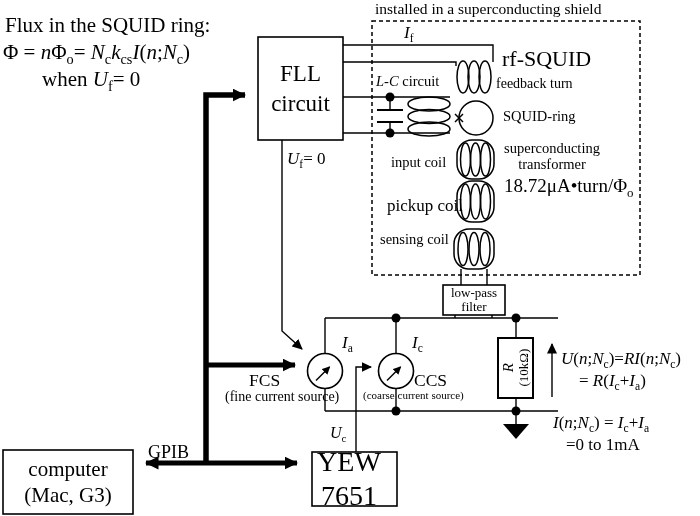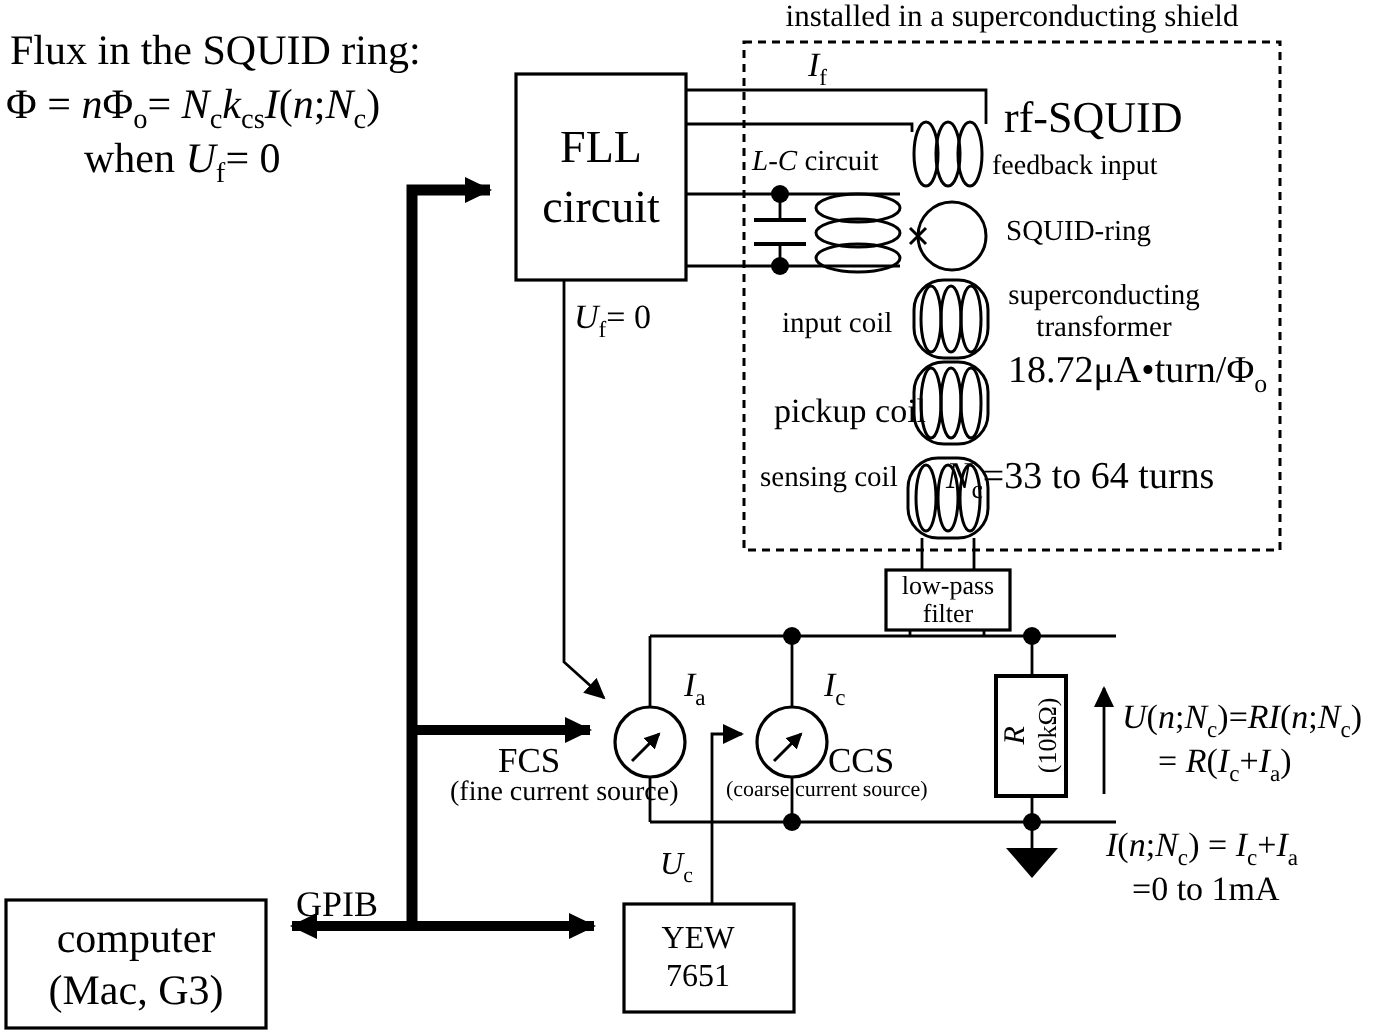--- a/index.html
+++ b/index.html
@@ -11,21 +11,21 @@
   .label { position:absolute; white-space:nowrap; line-height:1.05; }
   .label sub { font-size:68%; line-height:0; }
   .boxtext {
     position:absolute; display:flex; flex-direction:column;
     align-items:center; justify-content:center; text-align:center; line-height:1.3;
   }
   .rwrap { position:absolute; display:flex; align-items:center; justify-content:center; }
   .rot { transform:rotate(-90deg); display:flex; flex-direction:column; align-items:center; line-height:1.05; }
   .rot .rname { font-style:italic; font-size:15px; }
   .rot .rval  { font-size:13px; }
-  .ctr { text-align:center; }
+  .ctr { text-align:left; }
 </style>
 </head>
 <body>
 
 <div id="canvas">
 
   <svg id="linework" width="700" height="516" viewBox="0 0 700 516">
     <defs>
       <marker id="ah" markerUnits="userSpaceOnUse" markerWidth="11" markerHeight="10" refX="9.5" refY="5" orient="auto-start-reverse">
         <path d="M0 0 L10.5 5 L0 10 Z" fill="#000"></path>
@@ -150,32 +150,31 @@
   <div class="label" style="left:42px;top:68px;font-size:21px"><span>when </span><span style="font-style: italic;">U</span><sub>f</sub><span>= 0</span></div>
 
   <div class="boxtext" style="left:258px;top:37px;width:85px;height:103px;font-size:23px">
     <div>FLL</div>
     <div>circuit</div>
   </div>
 
   <div class="label ctr" style="left:375px;top:1px;width:262px;font-size:15.5px">installed in a superconducting shield</div>
   <div class="label" style="left:404px;top:24px;font-size:17px"><span style="font-style: italic;">I</span><sub>f</sub></div>
   <div class="label" style="left:502px;top:47px;font-size:22px">rf-SQUID</div>
-  <div class="label" style="left:496px;top:77px;font-size:14px">feedback input</div>
+  <div class="label" style="left:496px;top:77px;font-size:14px">feedback turn</div>
   <div class="label" style="left:376px;top:74px;font-size:14.5px"><span style="font-style: italic;">L-C</span><span> circuit</span></div>
   <div class="label" style="left:503px;top:109px;font-size:14.5px">SQUID-ring</div>
   <div class="label" style="left:391px;top:155px;font-size:14.5px">input coil</div>
   <div class="label" style="left:387px;top:197px;font-size:17px">pickup coil</div>
   <div class="label" style="left:380px;top:232px;font-size:14.5px">sensing coil</div>
   <div class="boxtext" style="left:467px;top:141px;width:170px;font-size:14.5px;line-height:1.1">
     <div>superconducting</div>
     <div>transformer</div>
   </div>
   <div class="label" style="left:504px;top:176px;font-size:19px"><span>18.72μA</span><span>•</span><span>turn/Φ</span><sub>o</sub></div>
-  <div class="label" style="left:473px;top:229px;font-size:19px"><span style="font-style: italic;">N</span><sub>c</sub><span>=33 to 64 turns</span></div>
 
   <div class="boxtext" style="left:443px;top:285px;width:62px;height:30px;font-size:13px;line-height:1.1">
     <div>low-pass</div>
     <div>filter</div>
   </div>
 
   <div class="label" style="left:287px;top:150px;font-size:17px"><span style="font-style: italic;">U</span><sub>f</sub><span>= 0</span></div>
 
   <div class="label" style="left:249px;top:371px;font-size:17.5px">FCS</div>
   <div class="label" style="left:225px;top:390px;font-size:14px">(fine current source)</div>
@@ -195,18 +194,18 @@
   <div class="label" style="left:561px;top:350px;font-size:17px"><span style="font-style: italic;">U</span><span>(</span><span style="font-style: italic;">n</span><span>;</span><span style="font-style: italic;">N</span><sub>c</sub><span>)=</span><span style="font-style: italic;">RI</span><span>(</span><span style="font-style: italic;">n</span><span>;</span><span style="font-style: italic;">N</span><sub>c</sub><span>)</span></div>
   <div class="label" style="left:579px;top:372px;font-size:17px"><span>= </span><span style="font-style: italic;">R</span><span>(</span><span style="font-style: italic;">I</span><sub>c</sub><span>+</span><span style="font-style: italic;">I</span><sub>a</sub><span>)</span></div>
   <div class="label" style="left:553px;top:414px;font-size:17px"><span style="font-style: italic;">I</span><span>(</span><span style="font-style: italic;">n</span><span>;</span><span style="font-style: italic;">N</span><sub>c</sub><span>) = </span><span style="font-style: italic;">I</span><sub>c</sub><span>+</span><span style="font-style: italic;">I</span><sub>a</sub></div>
   <div class="label" style="left:566px;top:436px;font-size:17px">=0 to 1mA</div>
 
   <div class="boxtext" style="left:3px;top:450px;width:130px;height:64px;font-size:21px;line-height:1.25">
     <div>computer</div>
     <div>(Mac, G3)</div>
   </div>
   <div class="label" style="left:148px;top:443px;font-size:18px">GPIB</div>
-  <div class="boxtext" style="left:312px;top:452px;width:74px;height:54px;font-size:16px;line-height:1.2">
+  <div class="boxtext" style="left:312px;top:452px;width:74px;height:54px;font-size:28px;line-height:1.2">
     <div>YEW</div>
     <div>7651</div>
   </div>
 
 </div>
 
 </body></html>

